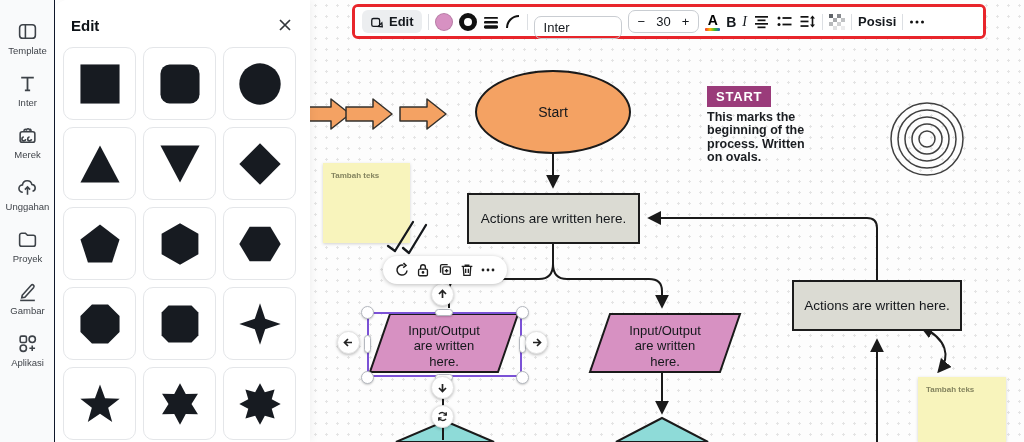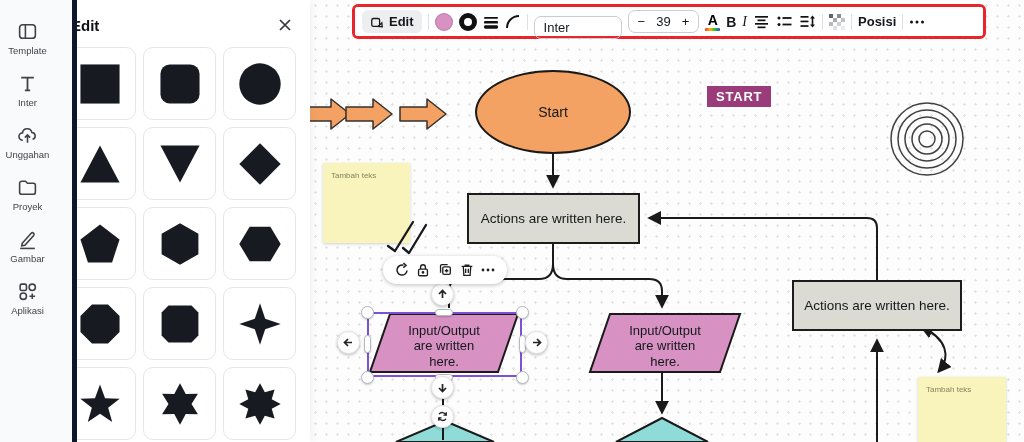--- a/index.html
+++ b/index.html
@@ -1,40 +1,40 @@
 <!DOCTYPE html>
 <html><head>
 <meta charset="utf-8">
 <style>
   * { margin:0; padding:0; box-sizing:border-box; }
   html,body { width:1024px; height:442px; overflow:hidden; font-family:"Liberation Sans",sans-serif; }
   #stage { position:relative; width:1024px; height:442px; background:#fff; overflow:hidden; }
 
   
-  #sidebar { position:absolute; left:0; top:0; width:77px; height:442px; background:#f9fafb; border-right:5px solid #0f172a; padding-top:12px; z-index:30; }
+  #sidebar { position:absolute; left:0; top:0; width:55px; height:442px; background:#f9fafb; border-right:1px solid #0f172a; padding-top:12px; z-index:30; }
   .nav-item { width:55px; height:52px; display:flex; flex-direction:column; align-items:center; justify-content:center; gap:3px; cursor:pointer; }
   .nav-item svg { display:block; }
   .nav-label { font-size:9.5px; color:#40444a; }
 
   
   #panel { position:absolute; left:55px; top:0; width:255px; height:442px; background:#fff; border-radius:12px 0 0 0; box-shadow:2px 0 8px rgba(0,0,0,.05); z-index:25; }
   #panel-header { display:flex; align-items:center; justify-content:space-between; padding:16px 16px 8px 16px; }
   #panel-title { font-size:15px; font-weight:bold; color:#0d1217; }
   #panel-close { width:18px; height:18px; cursor:pointer; }
   #shape-grid { position:absolute; left:8px; top:47px; display:grid; grid-template-columns:repeat(3,73px); grid-auto-rows:73px; gap:7px; }
   .shape-tile { background:#fff; border:1px solid #e4e6e9; border-radius:10px; display:flex; align-items:center; justify-content:center; cursor:pointer; }
   .shape-tile svg { width:46px; height:46px; }
   .shape-fill { fill:#171b21; }
 
   
   #canvas { position:absolute; left:310px; top:0; width:714px; height:442px; background-color:#fdfdfd;
             background-image:radial-gradient(#e4e4e4 1px, transparent 1.2px); background-size:11px 11px; }
   #flow-svg { position:absolute; left:0; top:0; z-index:2; }
   .sticky { position:absolute; background:#f8f4bc; box-shadow:0 1px 3px rgba(0,0,0,.18); z-index:1; padding:8px; }
-  .sticky-text { font-size:8px; color:#84845f; }
+  .sticky-text { font-size:8px; color:#84845f;font-weight:bold; }
   .flow-label { position:absolute; z-index:3; display:flex; align-items:center; justify-content:center; text-align:center; color:#15181c; }
   #start-oval { left:165px; top:70px; width:156px; height:84px; background:#f4a263; border:2px solid #1a1a1a; border-radius:50%; font-size:14px; }
   .action-box { background:#dbdbd3; border:2px solid #1c1c1c; font-size:13.5px; }
   #action-box-1 { left:157px; top:193px; width:173px; height:51px; }
   #action-box-2 { left:482px; top:280px; width:170px; height:51px; }
   .io-label { font-size:13px; line-height:1.18; white-space:pre-line; background:transparent; }
   #io-label-1 { left:64px; top:318px; width:140px; height:56px; }
   #io-label-2 { left:285px; top:318px; width:140px; height:56px; }
   #start-badge { position:absolute; left:397px; top:86px; z-index:3; background:#9a3b7a; color:#fff; font-weight:bold; font-size:13px; letter-spacing:.8px; padding:3px 9px; }
   #start-note { position:absolute; left:397px; top:111px; width:122px; z-index:3; font-size:12.5px; line-height:1.07; font-weight:600; color:#1a1d21; white-space:pre-line; }
@@ -139,20 +139,24 @@
         <span>Actions are written here.</span>
       </div>
     <div class="flow-label io-label" id="io-label-1"><span style="white-space:pre-line">Input/Output
 are written
 here.</span></div>
     <div class="flow-label io-label" id="io-label-2"><span style="white-space:pre-line">Input/Output
 are written
 here.</span></div>
 
     <div id="start-badge">START</div>
+    <div id="start-note">This marks the
+beginning of the
+process. Written
+on ovals.</div>
 
     <div id="sel-rect"></div>
     <div class="handle handle-corner" style="left:51px;top:306px;"></div>
     <div class="handle handle-corner" style="left:206px;top:306px;"></div>
     <div class="handle handle-corner" style="left:51px;top:371px;"></div>
     <div class="handle handle-corner" style="left:206px;top:371px;"></div>
     <div class="handle handle-vpill" style="left:54px;top:335px;"></div>
     <div class="handle handle-vpill" style="left:209px;top:335px;"></div>
     <div class="handle handle-hpill" style="left:125px;top:309px;"></div>
     <div class="handle handle-hpill" style="left:125px;top:374px;"></div>
@@ -233,20 +237,28 @@
       <span class="nav-label">Template</span>
     </div>
     <div class="nav-item">
       <svg width="21" height="21" viewBox="0 0 20 20" fill="none" stroke="#3d4248" stroke-width="1.7">
           <path d="M4,4.5 H16 M10,4.5 V16.5 M7.5,16.5 H12.5"></path>
         </svg>
       <span class="nav-label">Inter</span>
     </div>
     <div class="nav-item">
       <svg width="21" height="21" viewBox="0 0 20 20" fill="none" stroke="#3d4248" stroke-width="1.5">
+          <rect x="3" y="6.5" width="14" height="10" rx="2"></rect>
+          <path d="M6.5,6.5 C6.5,3.5 9,3.5 9,5.5 M9,5.5 C9,3 12,3 12,5.5 M12,5.5 C12,3.5 13.5,3.5 13.5,6.5"></path>
+          <path d="M6.5,11.5 a1.8,1.8 0 1 0 1.8,2 M12,11.5 a1.8,1.8 0 1 0 1.8,2"></path>
+        </svg>
+      <span class="nav-label">Merek</span>
+    </div>
+    <div class="nav-item">
+      <svg width="21" height="21" viewBox="0 0 20 20" fill="none" stroke="#3d4248" stroke-width="1.5">
           <path d="M5.5,14.5 a3.5,3.5 0 0 1 -0.3,-7 a4.6,4.6 0 0 1 9,-0.4 a3.3,3.3 0 0 1 0.6,6.5"></path>
           <path d="M10,17 V10 M7.5,12 L10,9.5 L12.5,12"></path>
         </svg>
       <span class="nav-label">Unggahan</span>
     </div>
     <div class="nav-item">
       <svg width="21" height="21" viewBox="0 0 20 20" fill="none" stroke="#3d4248" stroke-width="1.5">
           <path d="M2.5,6 a2,2 0 0 1 2,-2 h3.5 l2,2 h5.5 a2,2 0 0 1 2,2 v6.5 a2,2 0 0 1 -2,2 h-11 a2,2 0 0 1 -2,-2 z"></path>
         </svg>
       <span class="nav-label">Proyek</span>
@@ -376,21 +388,21 @@
       </div>
       <div class="tb-icon">
         <svg width="16" height="16" viewBox="0 0 16 16" fill="none" stroke="#111" stroke-width="2">
             <path d="M2,14 A12,12 0 0 1 14,2"></path>
           </svg>
       </div>
       <div class="tb-sep"></div>
       <div id="tb-font-field">Inter</div>
       <div id="tb-size-stepper">
         <b>−</b>
-        <span>39</span>
+        <span>30</span>
         <b>+</b>
       </div>
       <div class="tb-icon" id="tb-color-a" style="flex-direction:column;">
         <span>A</span>
         <span class="bar"></span>
       </div>
       <div class="tb-text-btn" style="font-weight:bold;">B</div>
       <div class="tb-text-btn" style="font-style:italic; font-family:'Liberation Serif',serif;">I</div>
       <div class="tb-icon">
         <svg width="17" height="17" viewBox="0 0 17 17" fill="#111">

